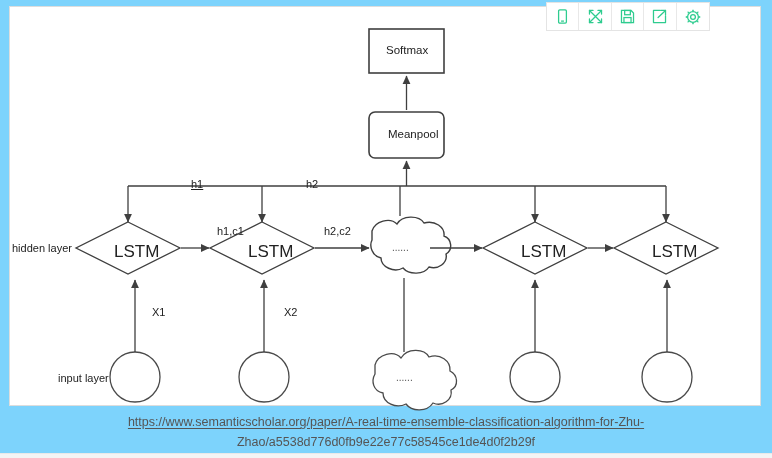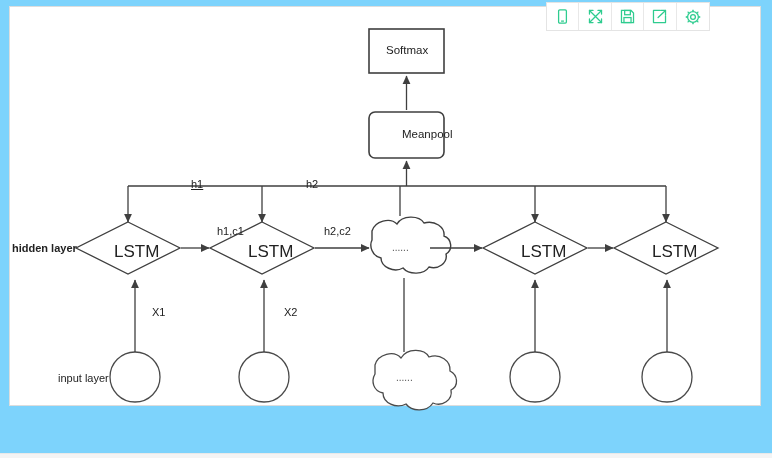--- a/index.html
+++ b/index.html
@@ -228,37 +228,41 @@
                    M1.6 12 l2.6 -1.6 v3.2 z M22.4 12 l-2.6 1.6 v-3.2 z
                    M4.6 4.6 l3 0.6 l-2.4 2.4 z M19.4 19.4 l-3 -0.6 l2.4 -2.4 z
                    M19.4 4.6 l-0.6 3 l-2.4 -2.4 z M4.6 19.4 l0.6 -3 l2.4 2.4 z" fill="#2ecc8f" stroke="none"></path>
           <circle cx="12" cy="12" r="7.2"></circle>
         </svg>
       </span>
     </div>
   </div>
 
   <div class="lbl lbl-box" style="left:386px; top:45px;">Softmax</div>
-  <div class="lbl lbl-box" style="left:402px; top:129px;">Meanpool</div>
+  <div class="lbl lbl-box" style="left:388px; top:129px;">Meanpool</div>
 
   <div class="lbl lbl-node" style="left:114px; top:243px;">LSTM</div>
   <div class="lbl lbl-node" style="left:248px; top:243px;">LSTM</div>
   <div class="lbl lbl-dots" style="left:392px; top:243px;">......</div>
   <div class="lbl lbl-node" style="left:521px; top:243px;">LSTM</div>
   <div class="lbl lbl-node" style="left:652px; top:243px;">LSTM</div>
 
   <div class="lbl lbl-edge" style="left:185px; top:226px;margin-left:32px;">h1,c1</div>
   <div class="lbl lbl-edge" style="left:324px; top:226px;">h2,c2</div>
 
   <div class="lbl lbl-edge" style="left:191px; top:179px;text-decoration:underline;">h1</div>
   <div class="lbl lbl-edge" style="left:306px; top:179px;">h2</div>
 
   <div class="lbl lbl-edge" style="left:152px; top:307px;">X1</div>
   <div class="lbl lbl-edge" style="left:284px; top:307px;">X2</div>
 
   <div class="lbl lbl-dots" style="left:396px; top:373px;">......</div>
 
-  <div class="lbl lbl-side" style="left:12px; top:243px;font-weight:bold;">hidden layer</div>
+  <div class="lbl lbl-side" style="left:12px; top:243px;">hidden layer</div>
   <div class="lbl lbl-side" style="left:14px; top:373px;margin-left:44px;">input layer</div>
 
+  <div id="caption">
+    <a href="#">https://www.semanticscholar.org/paper/A-real-time-ensemble-classification-algorithm-for-Zhu-</a><br>
+    <span>Zhao/a5538d776d0fb9e22e77c58545ce1de4d0f2b29f</span>
+  </div>
 
   <div id="bottombar"></div>
 </div>
 
 </body></html>

